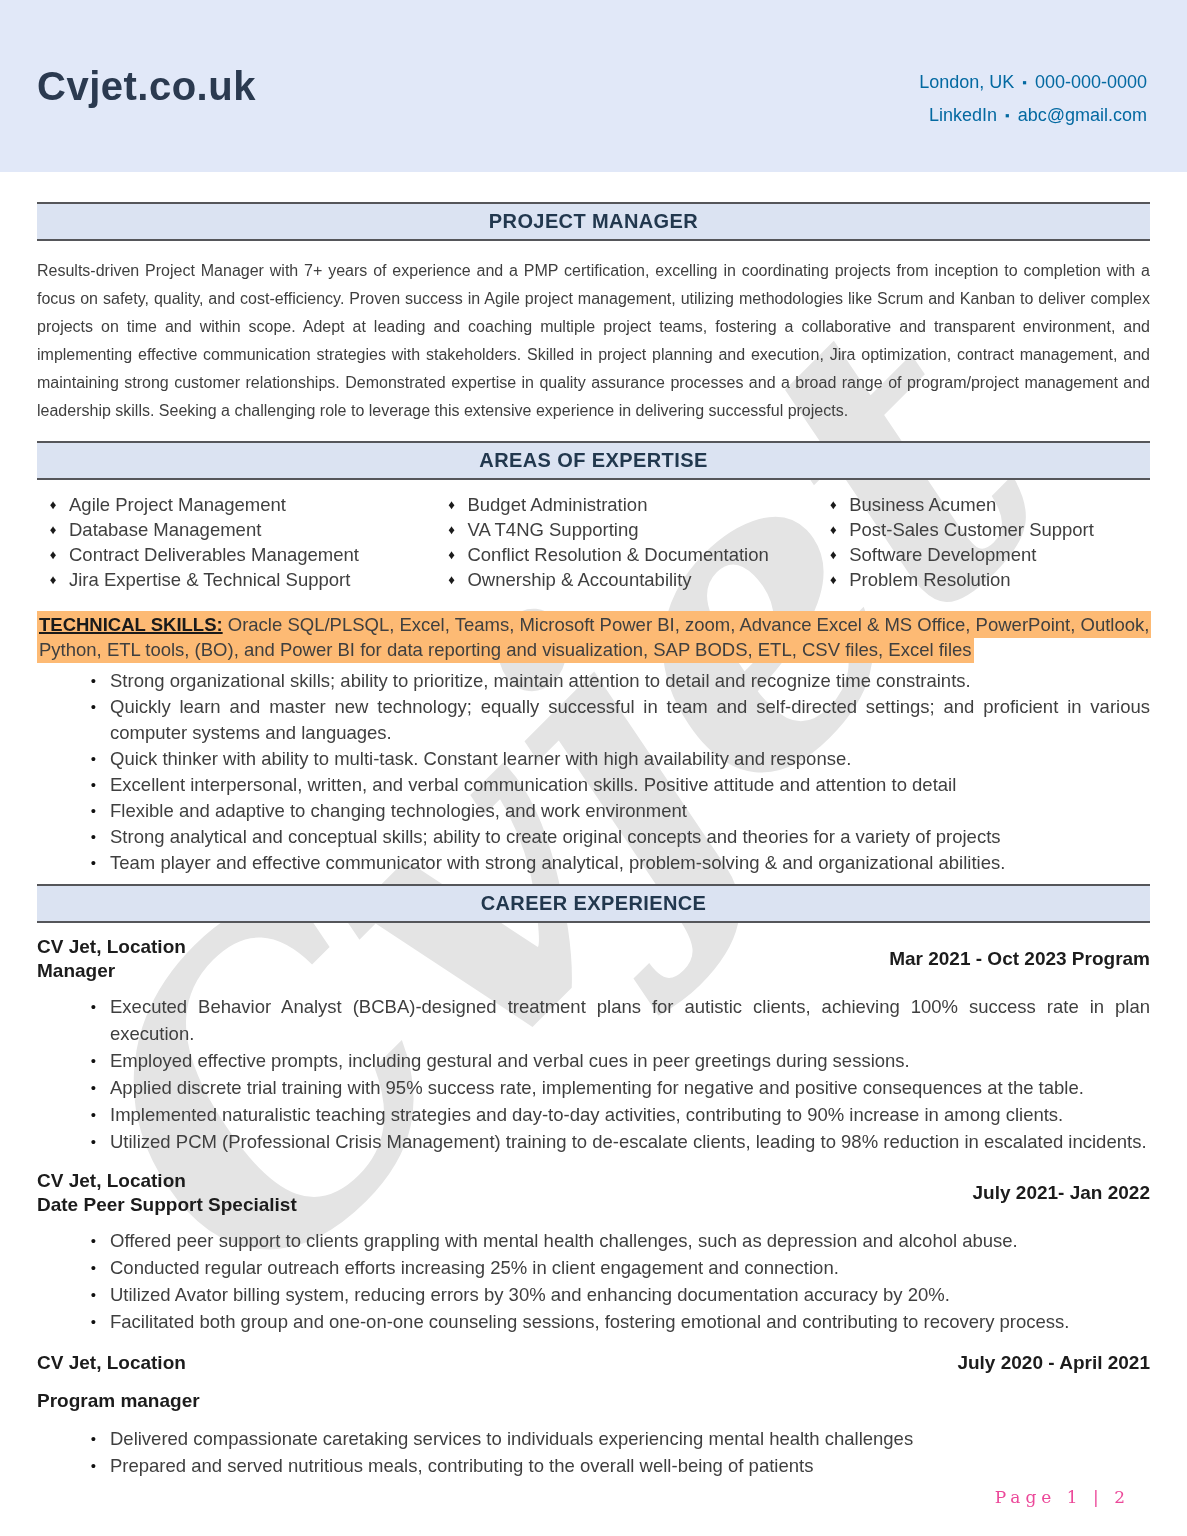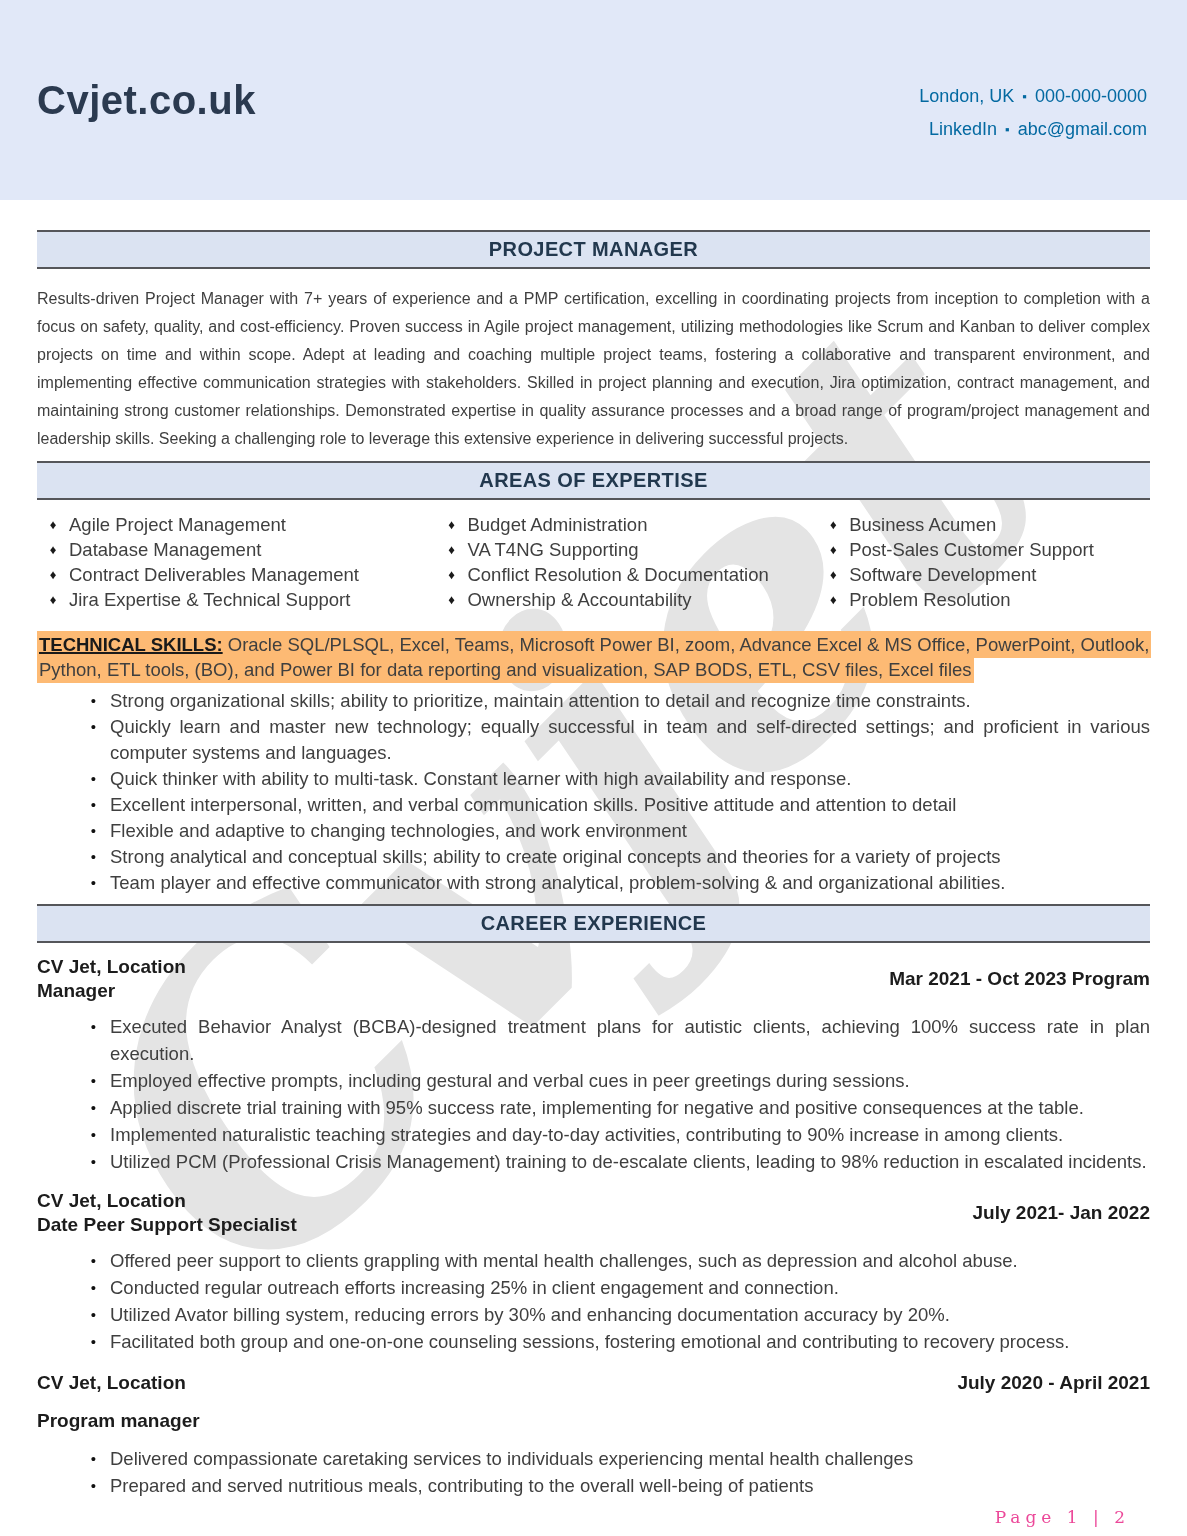--- a/index.html
+++ b/index.html
@@ -11,36 +11,36 @@
   }
   
   .watermark {
     position:absolute; left:560px; top:800px; z-index:0;
     transform:translate(-50%,-50%) rotate(-45deg);
     font-family:"DejaVu Serif", serif; font-style:italic; font-weight:bold;
     font-size:400px; color:#e4e4e4; white-space:nowrap; pointer-events:none;
   }
   
   .masthead {
-    position:relative; z-index:1; height:200px; background:#e1e8f8;
+    position:relative; z-index:1; height:172px; background:#e1e8f8;
     display:flex; justify-content:space-between; align-items:center;
     padding:0 40px 0 37px; box-sizing:border-box;
   }
   .brand { font-size:40px; font-weight:bold; color:#2b3a50; letter-spacing:0.5px; }
   .contact { text-align:right; font-size:18px; line-height:33px; color:#0369a1; margin-top:26px; }
   .sep { font-size:13px; vertical-align:1px; padding:0 3px; }
   
   .content { position:relative; z-index:1; padding:0 37px; }
   .section-bar {
     margin-top:30px; background:#dbe3f2;
     border-top:2px solid #55565a; border-bottom:2px solid #55565a;
     text-align:center; font-weight:bold; font-size:20px; color:#22384e;
     padding:6px 5px; letter-spacing:0.4px;
   }
-  .section-bar.areas { margin-top:8px; }
+  .section-bar.areas { margin-top:16px; }
   .section-bar.career { margin-top:8px; }
   .summary {
     margin:16px 0 0 0; font-size:16px; line-height:28px; text-align:justify;
   }
   
   .exp-grid {
     display:grid; grid-template-columns:35.8% 34.3% 29.9%;
     margin:12px 0 0 0; padding:0; list-style:none;
   }
   .exp-col { margin:0; padding:0; list-style:none; }

